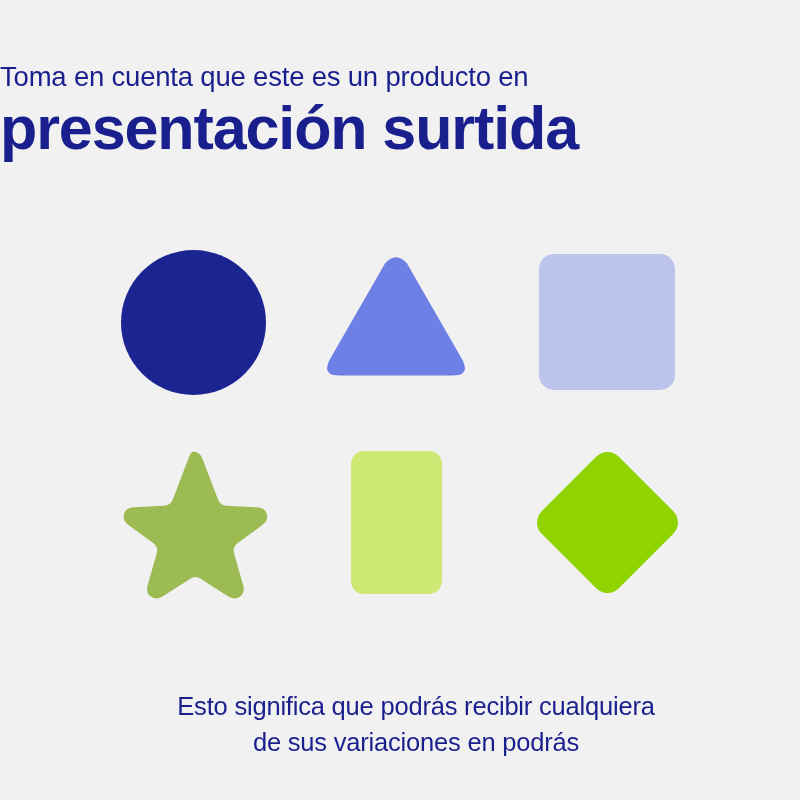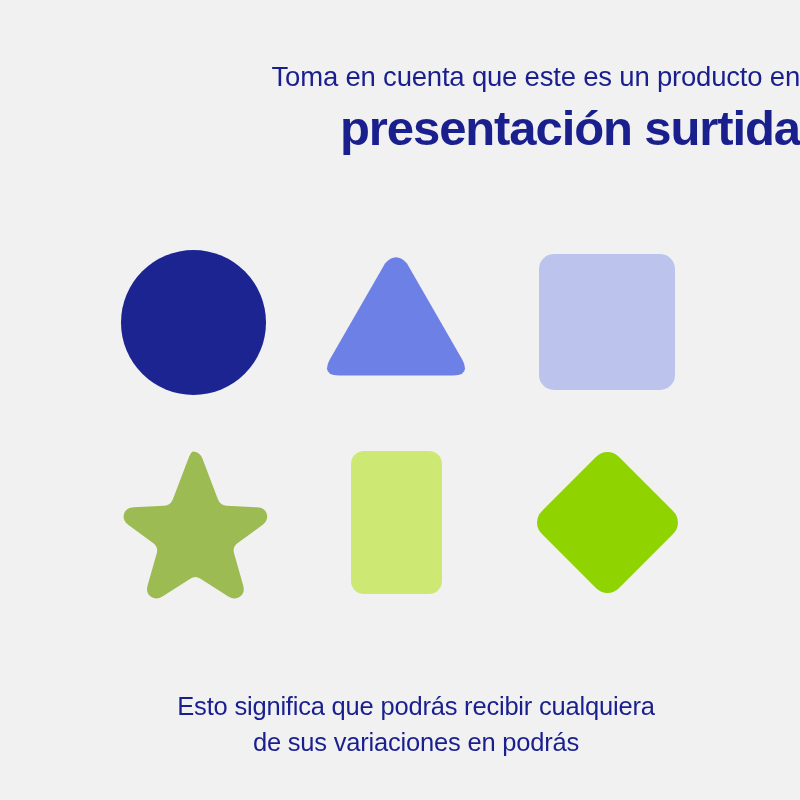--- a/index.html
+++ b/index.html
@@ -20,33 +20,33 @@
     background: #f1f1f1;
     box-sizing: border-box;
   }
 
   
   .headline {
     position: absolute;
     top: 58px;
     left: 0;
     width: 800px;
-    text-align: right;
+    text-align: left;
     color: #1a1f8e;
   }
   .headline-line1 {
     display: block;
     font-size: 27.5px;
     font-weight: 400;
     letter-spacing: -0.2px;
     line-height: 38px;
   }
   .headline-line2 {
     display: block;
-    font-size: 49px;
+    font-size: 61px;
     font-weight: 700;
     letter-spacing: -1.1px;
     line-height: 60px;
     margin-top: 2px;
   }
 
   
   .shapes {
     position: absolute;
     top: 220px;

